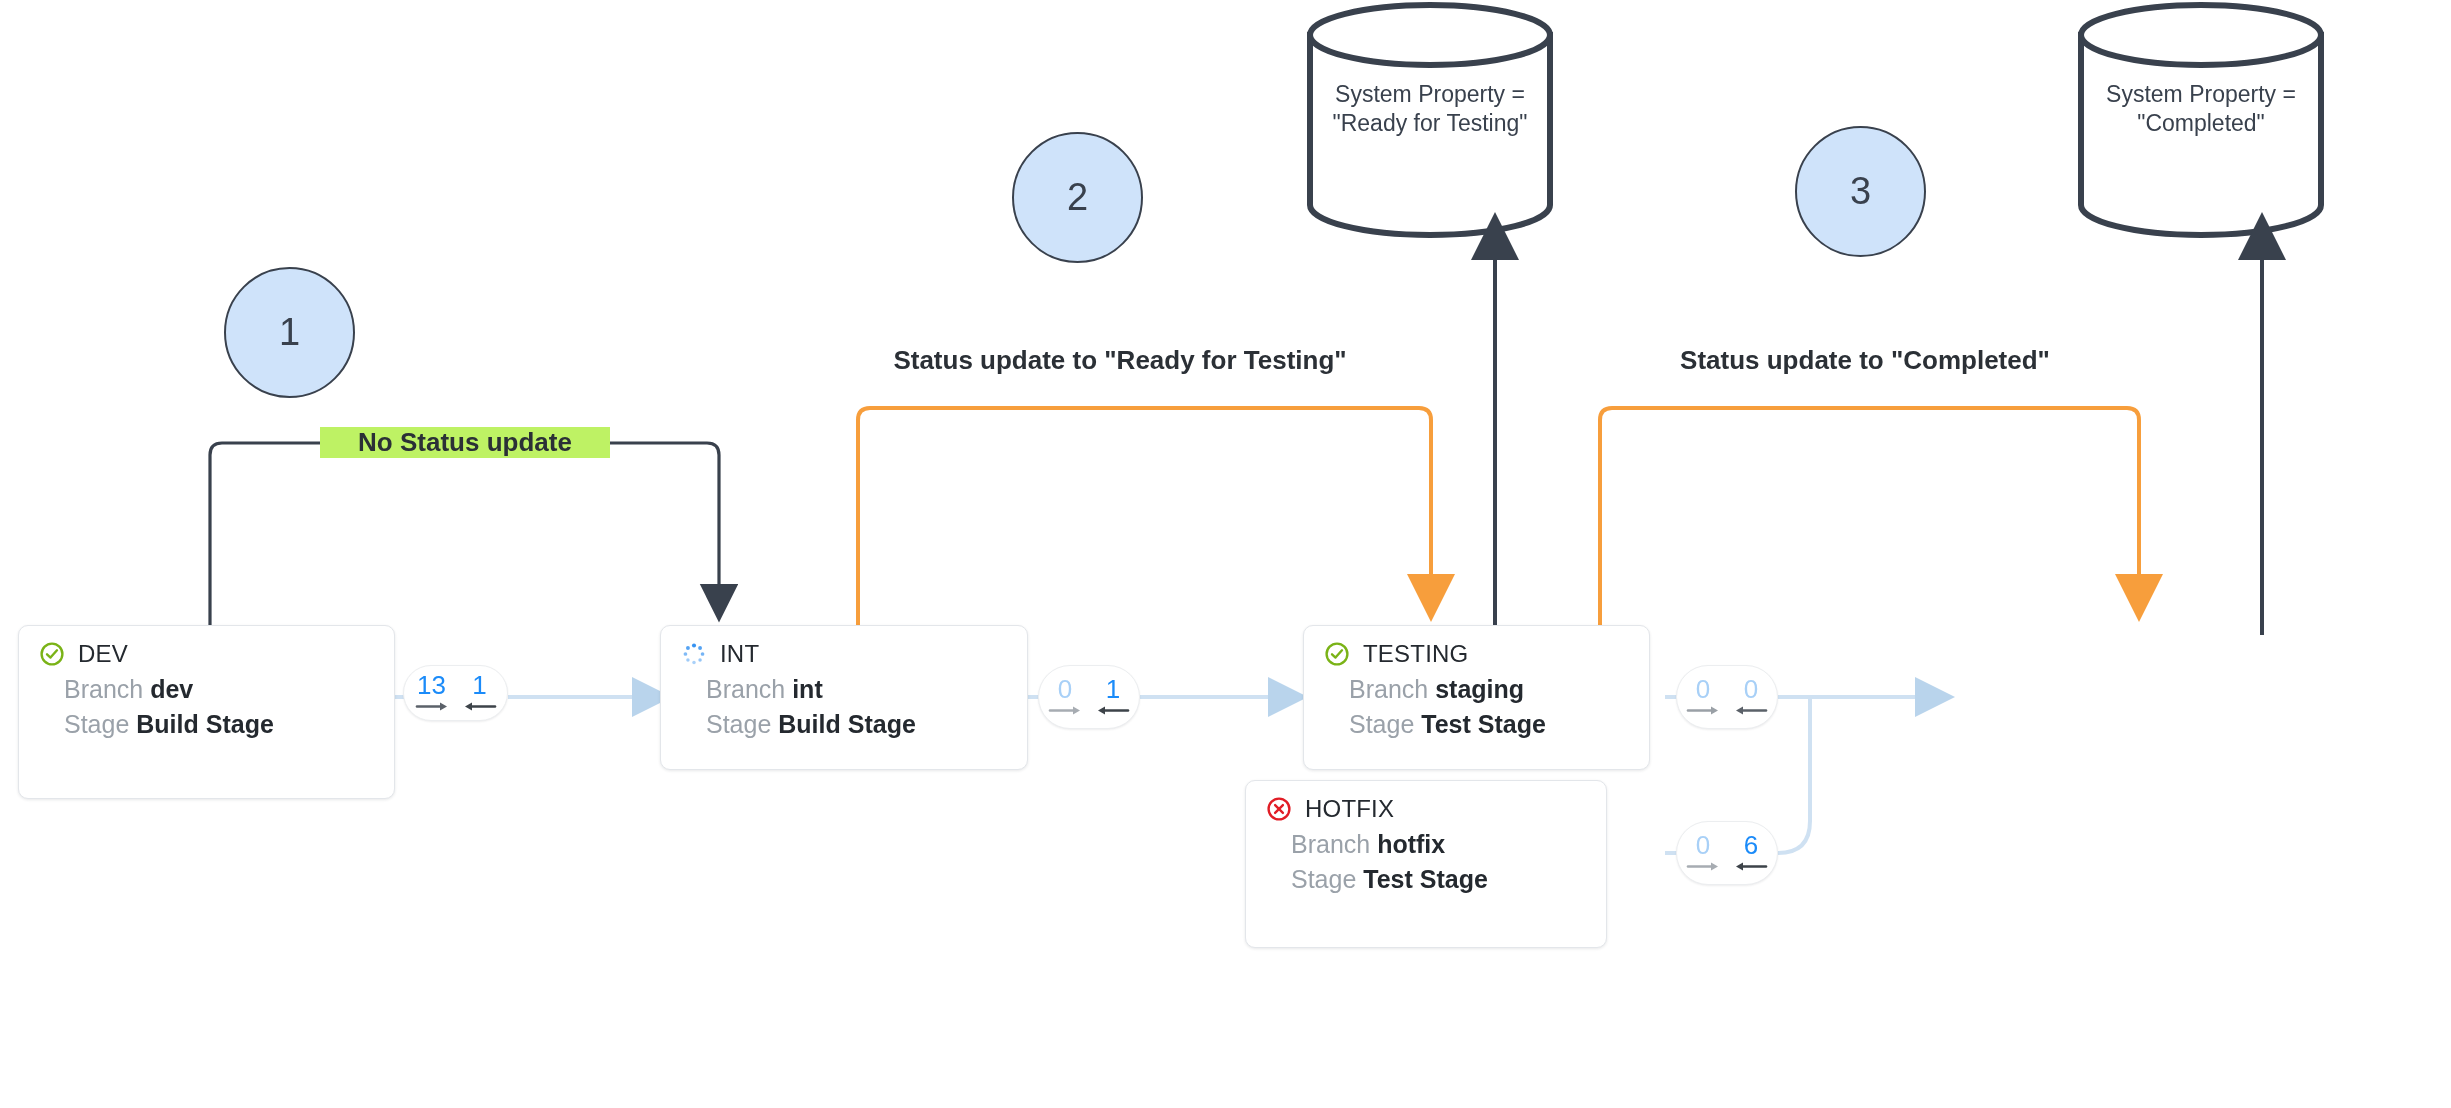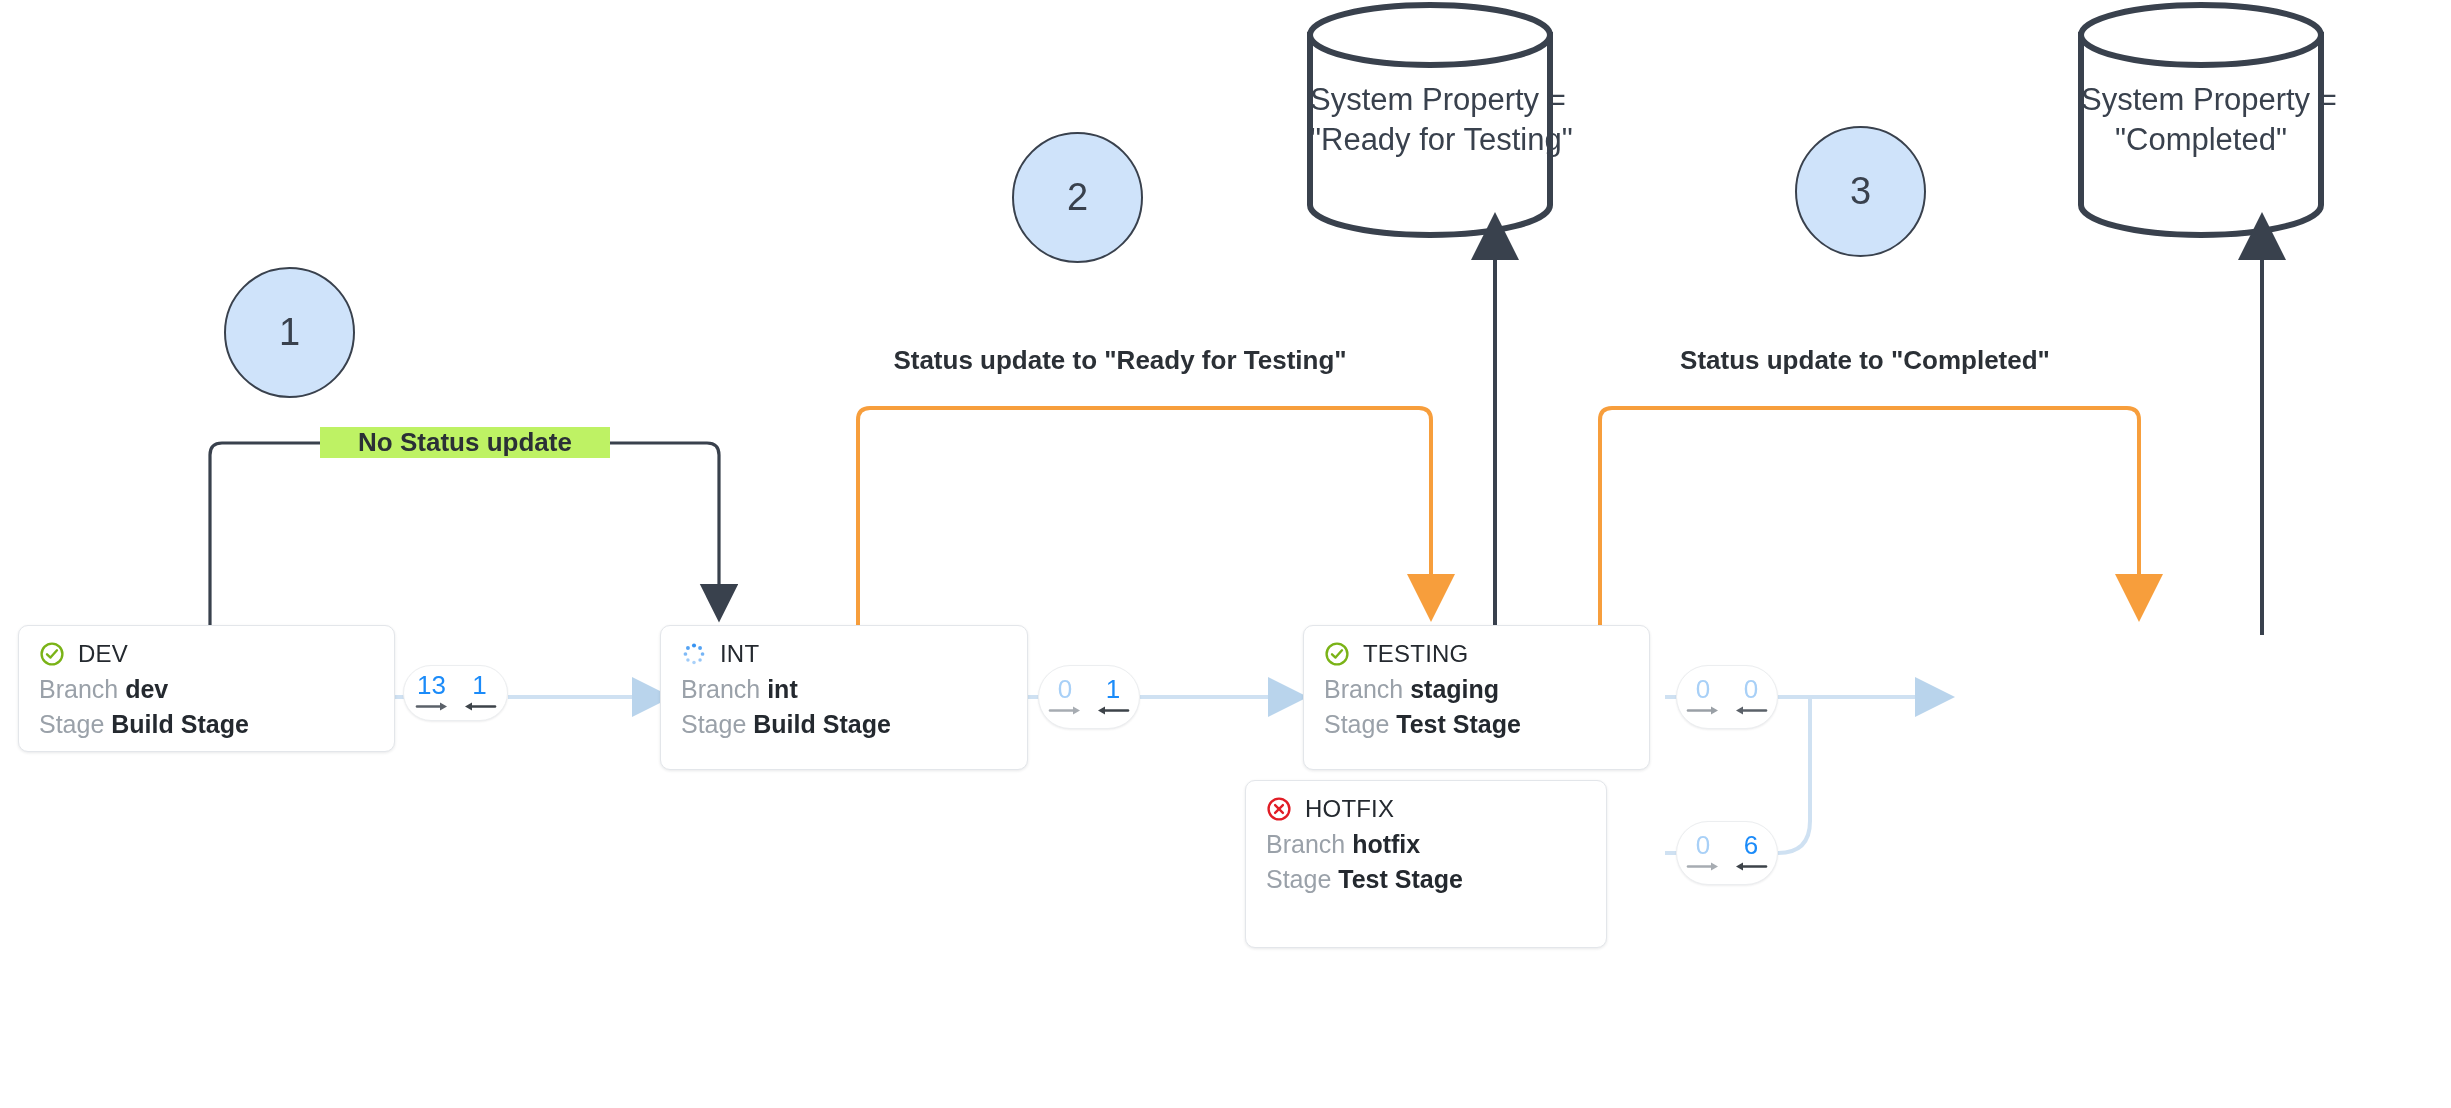--- a/index.html
+++ b/index.html
@@ -47,20 +47,21 @@
     font-size: 24px;
     color: #24292f;
     letter-spacing: 0.2px;
     white-space: nowrap;
   }
   .node-row {
     margin-top: 7px;
     font-size: 25px;
     white-space: nowrap;
     line-height: 1.12;
+    margin-left: 25px;
   }
   .node-row .lbl {
     color: #9aa1a9;
   }
   .node-row .val {
     color: #24292f;
     font-weight: bold;
   }
   .status-icon {
     width: 26px;
@@ -121,21 +122,21 @@
     font-size: 26px;
     font-weight: bold;
     color: #2b3036;
     white-space: nowrap;
     text-align: center;
   }
   
   .cyl-text {
     position: absolute;
     text-align: center;
-    font-size: 31px;
+    font-size: 23px;
     color: #39414d;
     line-height: 1.28;
     white-space: nowrap;
   }
 </style>
 </head>
 <body>
 
 <div id="canvas">
 
@@ -205,21 +206,21 @@
   <div class="flow-label" style="left:320px; top:427px; width:290px; background:#bef264;">
     <span>No Status update</span>
   </div>
   <div class="flow-label" style="left:860px; top:345px; width:520px;">
     <span>Status update to "Ready for Testing"</span>
   </div>
   <div class="flow-label" style="left:1640px; top:345px; width:450px;">
     <span>Status update to "Completed"</span>
   </div>
 
-  <div class="node" style="left:18px; top:625px; width:377px; height:127px;">
+  <div class="node" style="left:18px; top:625px; width:377px; height:174px;">
     <div class="node-header">
       <svg class="status-icon" viewBox="0 0 24 24">
         <circle cx="12" cy="12" r="9.6" fill="none" stroke="#7ab317" stroke-width="2.2"></circle>
         <path d="M7.4,12.3 L10.6,15.3 L16.6,8.6" fill="none" stroke="#7ab317" stroke-width="2.2" stroke-linecap="round" stroke-linejoin="round"></path>
       </svg>
       <span class="node-title">DEV</span>
     </div>
     <div class="node-row">
       <span class="lbl">Branch</span>
       <span class="val">dev</span>

